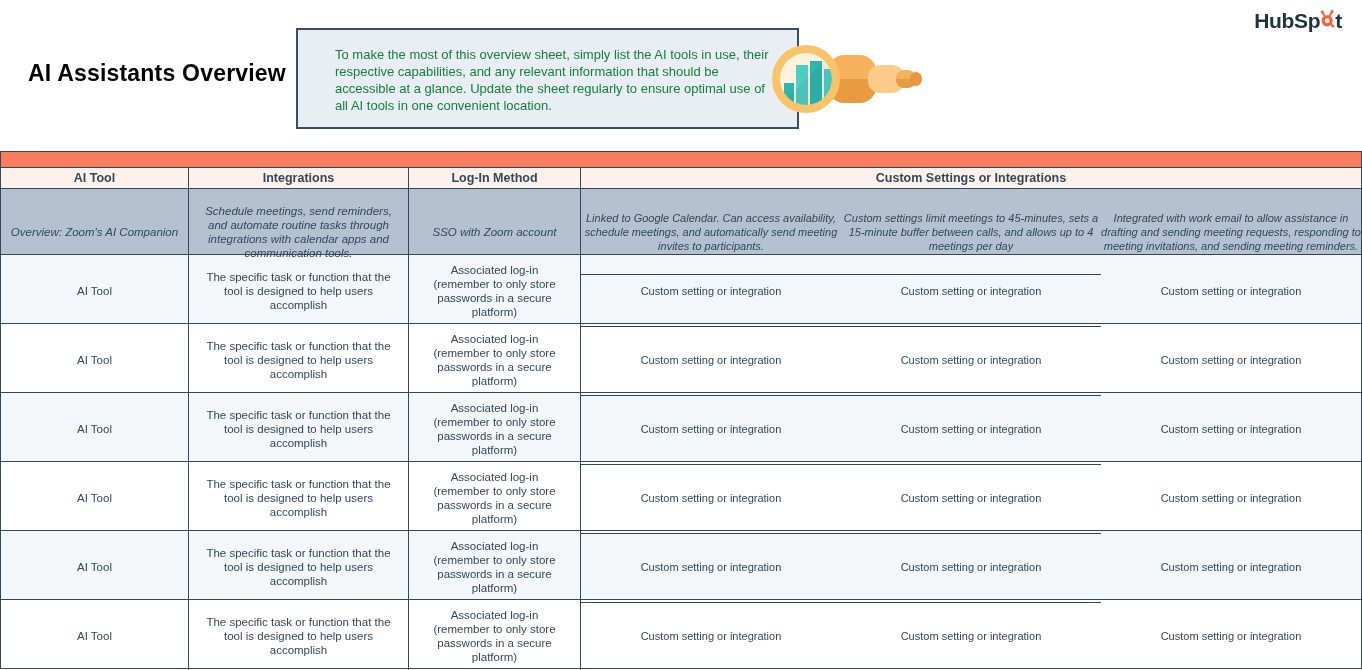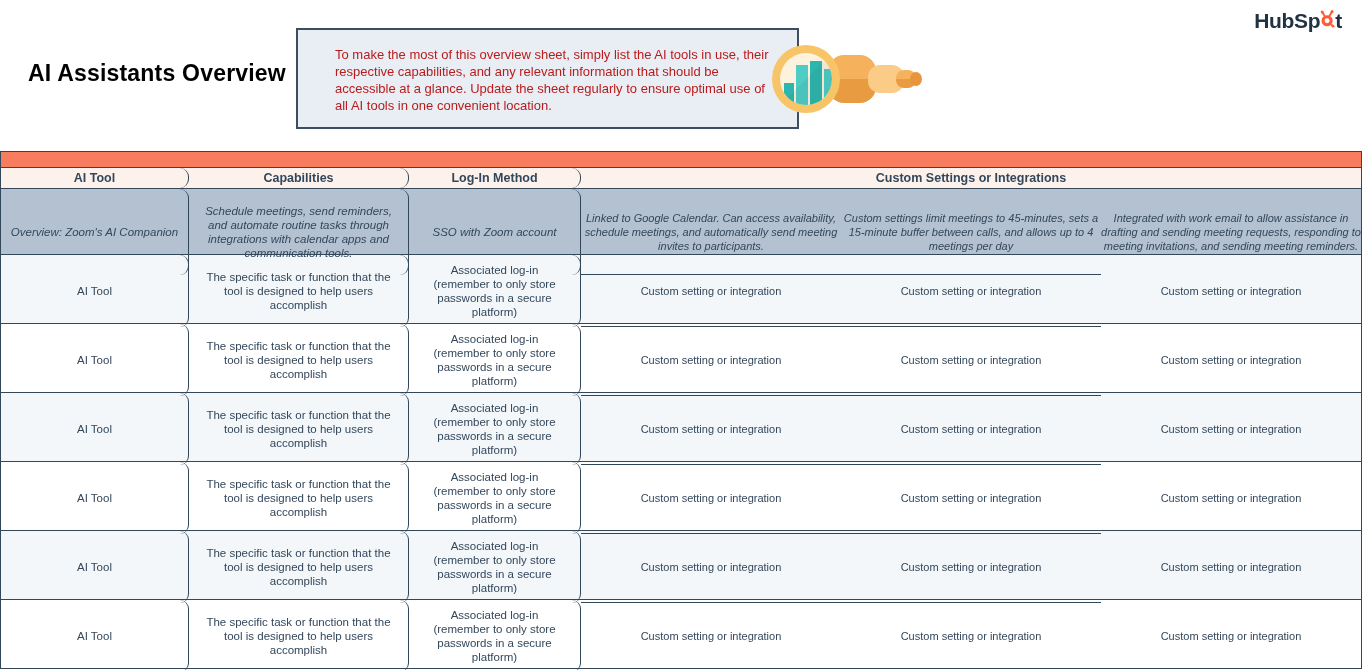--- a/index.html
+++ b/index.html
@@ -14,21 +14,21 @@
   
   .page-title {
     position:absolute; left:28px; top:60px;
     font-size:23px; font-weight:800; letter-spacing:.2px; color:#000000;
   }
   .info-box {
     position:absolute; left:296px; top:28px; width:503px; height:101px;
     background:#e9edf4; border:2px solid #3d4d5f;
   }
   .info-box p {
-    margin:16px 22px 0 37px; font-size:13px; line-height:17px; color:#b91c1c;
+    margin:16px 22px 0 37px; font-size:13px; line-height:17px; color:#15803d;
   }
   .telescope { position:absolute; left:770px; top:42px; width:152px; height:72px; }
   .logo {
     position:absolute; right:20px; top:8px; height:26px;
     display:flex; align-items:center;
     font-size:21px; font-weight:800; color:#213343; letter-spacing:-.3px;
   }
   .logo svg { margin:0 -1px 6px -1px; }
 
   
@@ -37,21 +37,21 @@
     border:1px solid #33475b; background:#fff;
   }
   .accent-bar { height:16px; background:#f87d5e; border-bottom:1px solid #33475b; }
 
   .grid-row { display:grid; grid-template-columns:188px 220px 172px auto; }
   .thead { height:20px; background:#fdf1ec; }
   .thead .cell {
     display:flex; align-items:center; justify-content:center;
     font-size:12.5px; font-weight:bold; color:#33475b;
   }
-  .cell { border-right:1px solid #33475b;border-radius:9px; }
+  .cell { border-right:1px solid #33475b; }
   .cell:last-child { border-right:none; }
 
   .rowgroup { border-top:1px solid #33475b; }
   .rowgroup .cell {
     display:flex; align-items:center; justify-content:center;
     text-align:center; font-size:11.5px; line-height:14px;
   }
   .rowgroup .cell.c2 { padding:15px 12px; }
   .rowgroup .cell.c3 { padding:0 15px; }
   .rowgroup .cell.c4 {
@@ -119,21 +119,21 @@
       <circle cx="10.5" cy="16.5" r="5.2" fill="none" stroke="#ff5c35" stroke-width="4"></circle>
     </svg>
     <span>t</span>
   </div>
 
   <div class="sheet">
     <div class="accent-bar"></div>
 
     <div class="grid-row thead">
       <div class="cell">AI Tool</div>
-      <div class="cell">Capabilities</div>
+      <div class="cell">Integrations</div>
       <div class="cell">Log-In Method</div>
       <div class="cell">Custom Settings or Integrations</div>
     </div>
 
     <div class="grid-row rowgroup example">
       <div class="cell c1">Overview:  Zoom's AI Companion</div>
       <div class="cell c2">Schedule meetings, send reminders, and automate routine tasks through integrations with calendar apps and communication tools.</div>
       <div class="cell c3">SSO with Zoom account</div>
       <div class="cell c4">
         <div class="subcell">Linked to Google Calendar. Can access availability, schedule meetings, and automatically send meeting invites to participants.</div>

